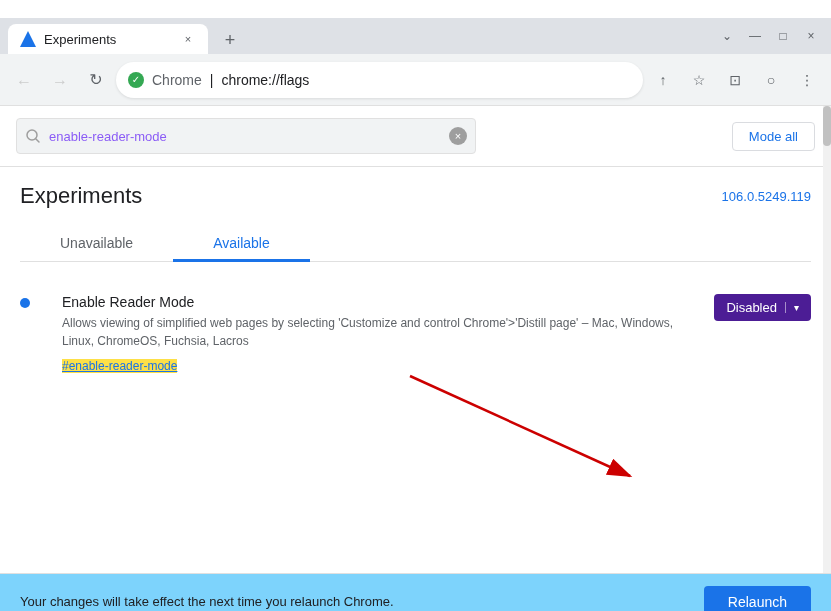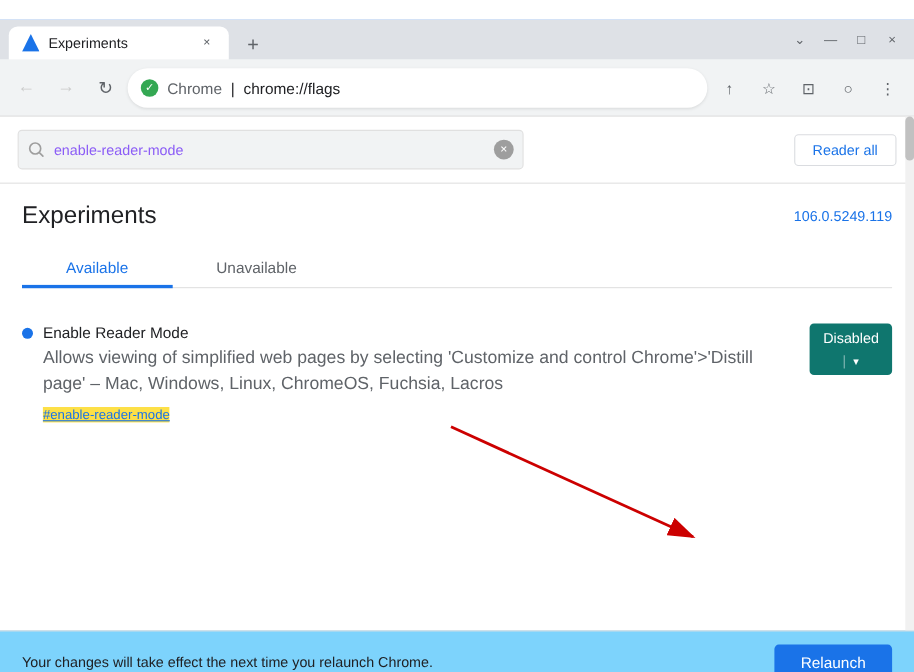--- a/index.html
+++ b/index.html
@@ -252,71 +252,70 @@
       left: 0;
       right: 0;
       height: 3px;
       background: #1a73e8;
     }
 
     
     .flag-item {
       display: flex;
       align-items: flex-start;
-      gap: 9px;
+      gap: 32px;
       padding: 12px 0;
     }
     .flag-bullet {
       width: 10px;
       height: 10px;
       border-radius: 50%;
       background: #1a73e8;
       margin-top: 4px;
       flex-shrink: 0;
     }
     .flag-info {
       flex: 1;
     }
     .flag-name {
       font-size: 14px;
       color: #202124;
       font-weight: 500;
       margin-bottom: 4px;
     }
     .flag-desc {
-      font-size: 16px;
+      font-size: 12px;
       color: #5f6368;
       line-height: 1.5;
       margin-bottom: 6px;
     }
     .flag-link {
       font-size: 12px;
       color: #1a73e8;
       text-decoration: underline;
       cursor: pointer;
       background: #fde047;
       display: inline-block;
     }
     .flag-control {
       display: flex;
       align-items: center;
     }
     .disabled-btn {
-      background: #0f766e;
+      background: #4c1d95;
       color: white;
       border: none;
       border-radius: 4px;
       padding: 6px 12px;
       font-size: 13px;
       display: flex;
       align-items: center;
       gap: 8px;
       cursor: pointer;
       white-space: nowrap;
-      flex-direction: column;
     }
     .disabled-btn-arrow {
       border-left: 1px solid rgba(255,255,255,0.5);
       padding-left: 8px;
       font-size: 10px;
     }
 
     
     .bottom-bar {
       background: #7dd3fc;
@@ -406,32 +405,32 @@
 
     <div class="search-bar-area">
       <div class="flag-search">
         <svg width="16" height="16" viewBox="0 0 16 16" fill="none">
           <circle cx="7" cy="7" r="5" stroke="#9e9e9e" stroke-width="1.5"></circle>
           <line x1="11" y1="11" x2="14" y2="14" stroke="#9e9e9e" stroke-width="1.5" stroke-linecap="round"></line>
         </svg>
         <input class="search-input" type="text" value="enable-reader-mode" style="">
         <div class="search-clear">×</div>
       </div>
-      <button class="reset-all-btn">Reader all</button>
+      <button class="reset-all-btn">Mode all</button>
     </div>
 
     <div class="experiments-content">
       <div class="page-header">
         <h1 class="page-title">Experiments</h1>
         <span class="version-text">106.0.5249.119</span>
       </div>
 
       <div class="tabs-row">
+        <div class="tab-item">Unavailable</div>
         <div class="tab-item active">Available</div>
-        <div class="tab-item">Unavailable</div>
       </div>
 
       <div class="flag-item">
         <div class="flag-bullet"></div>
         <div class="flag-info">
           <div class="flag-name">Enable Reader Mode</div>
           <div class="flag-desc">Allows viewing of simplified web pages by selecting 'Customize and control Chrome'&gt;'Distill page' – Mac, Windows, Linux, ChromeOS, Fuchsia, Lacros</div>
           <a class="flag-link">#enable-reader-mode</a>
         </div>
         <div class="flag-control">

